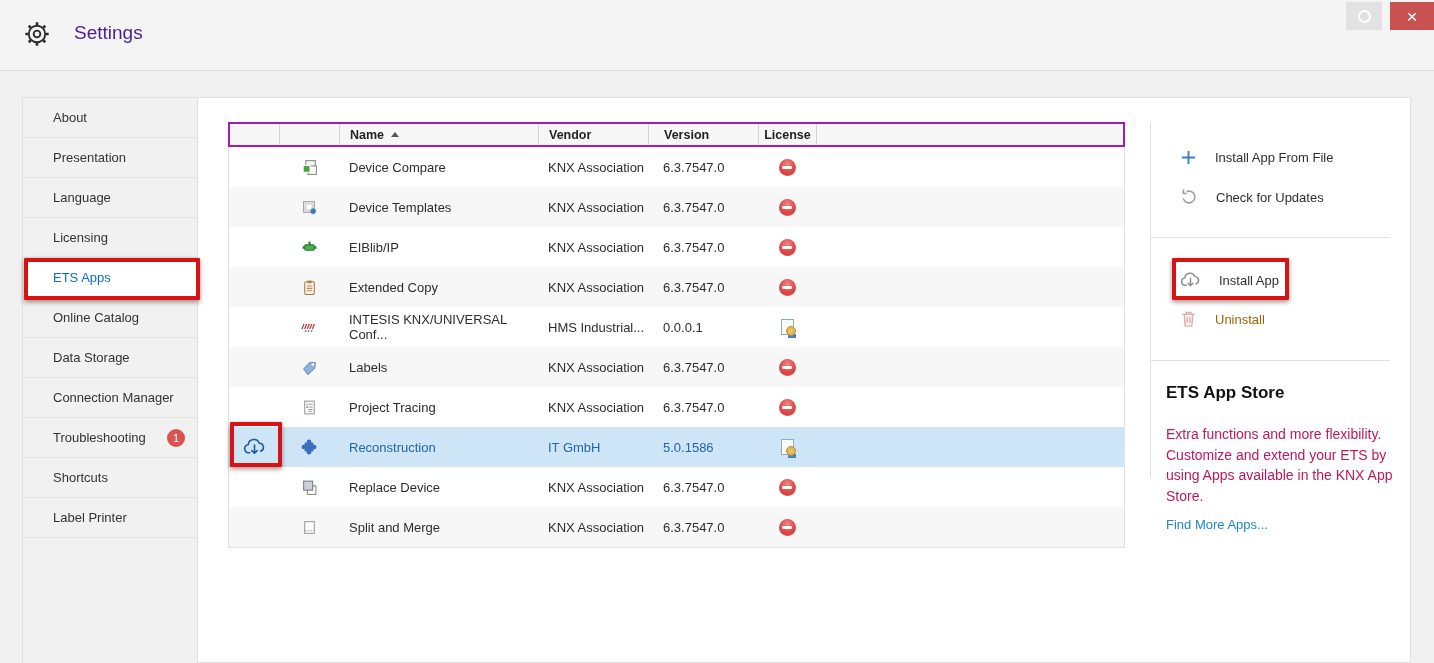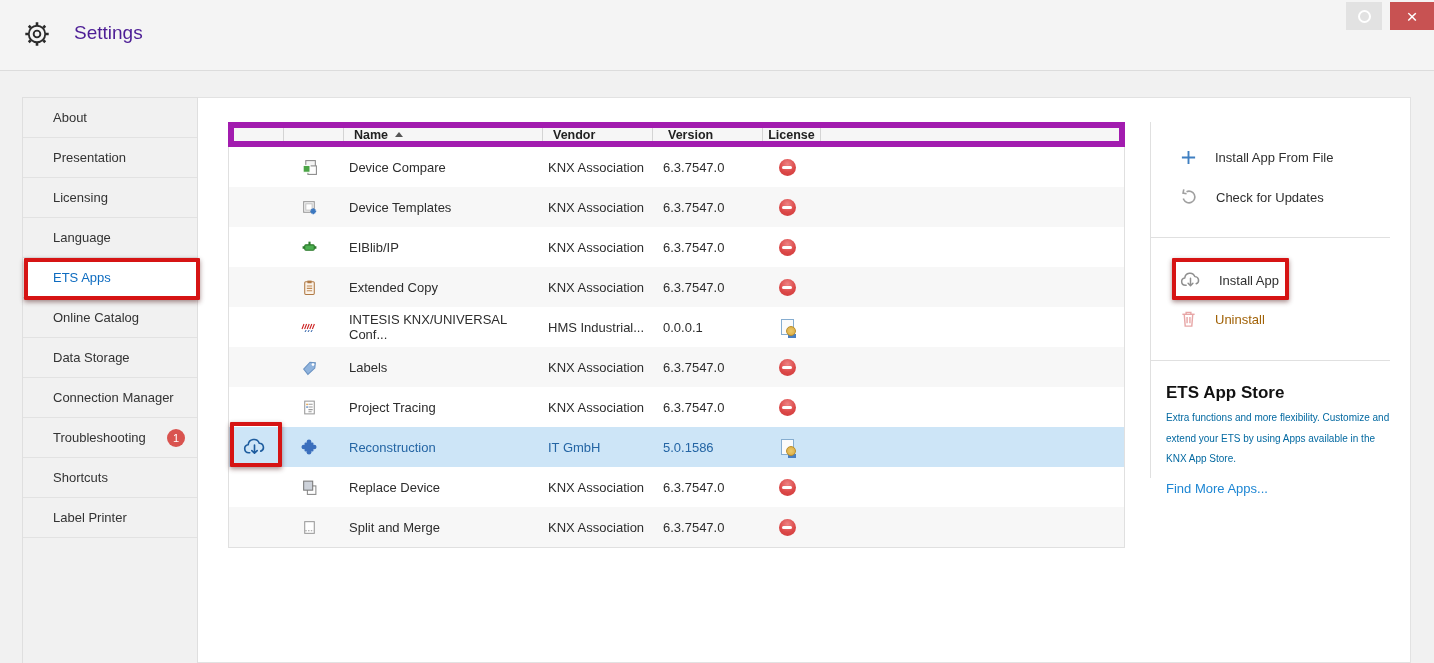--- a/index.html
+++ b/index.html
@@ -24,21 +24,21 @@
   .sidebar { position:absolute; left:22px; top:97px; width:176px; height:566px;
              background:#f1f1f1; border:1px solid #dfdfdf; border-bottom:none; }
   .side-item { position:relative; height:40px; line-height:39px; padding-left:30px;
                font-size:13px; color:#333; border-bottom:1px solid #e2e2e2; cursor:pointer; background:#f1f1f1; }
   .side-item.selected { background:#ffffff; color:#0e6cc0; }
   .badge { position:absolute; right:12px; top:11px; width:18px; height:18px; border-radius:50%;
            background:#d9534f; color:#fff; font-size:11px; line-height:18px; text-align:center; }
 
   
   .table { position:absolute; left:228px; top:122px; width:897px; }
-  .thead { display:flex; height:25px; background:#f6f6f6; border:6px solid #a21caf; }
+  .thead { display:flex; height:25px; background:#f6f6f6; border:2px solid #a21caf; }
   .hcell { display:flex; align-items:center; font-size:12.5px; font-weight:bold; color:#222;
            border-right:1px solid #d4d4d4; height:100%; cursor:pointer; }
   .hfill { flex:1; border-right:none; }
   .tbody { border:1px solid #e0e0e0; border-top:none; }
   .trow  { display:flex; height:40px; background:#ffffff; cursor:pointer; }
   .trow.alt { background:#f7f7f7; }
   .trow.selected { background:#cde5f7; }
   .trow.selected .cell { color:#2465a4; }
   .cell { display:flex; align-items:center; font-size:13px; color:#2d2d2d; height:100%; }
   .w1{width:50px; justify-content:center;} .w2{width:60px; justify-content:center;}
@@ -58,21 +58,21 @@
                     background:radial-gradient(#ecc96a,#d9a83f); border:1px solid #bb8f2c; }
 
   
   .vdiv  { position:absolute; left:1150px; top:122px; width:1px; height:356px; background:#e0e0e0; }
   .hdiv  { position:absolute; left:1150px; width:240px; height:1px; background:#e0e0e0; }
   .action { position:absolute; left:1180px; display:flex; align-items:center; gap:18px;
             height:24px; font-size:13px; color:#2f2f2f; cursor:pointer; }
   .action.disabled { color:#a16207; cursor:default; }
   .appstore { position:absolute; left:1166px; top:383px; width:230px; }
   .appstore h3 { font-size:17px; color:#111; }
-  .appstore p  { margin-top:5px; font-size:10px; line-height:20.5px; color:#0369a1; }
+  .appstore p  { margin-top:21px; font-size:14px; line-height:20.5px; color:#be185d; }
   .appstore a  { display:inline-block; margin-top:11px; font-size:13px; color:#1d86d3; text-decoration:none; cursor:pointer; }
 
   
   .ann { position:absolute; border:4px solid #d61414; border-radius:1px;
          box-shadow:0 2px 5px rgba(60,0,0,.45); pointer-events:none; }
   .ann-sidebar { left:24px;  top:258px; width:176px; height:42px; }
   .ann-cloud   { left:230px; top:422px; width:52px;  height:45px; }
   .ann-install { left:1172px; top:258px; width:117px; height:42px; }
 </style>
 </head>
@@ -98,22 +98,22 @@
     <div class="winbtn btn-close">
       <span>×</span>
     </div>
   </div>
 
   <div class="panel"></div>
 
   <div class="sidebar">
     <div class="side-item">About</div>
     <div class="side-item">Presentation</div>
+    <div class="side-item">Language</div>
     <div class="side-item">Licensing</div>
-    <div class="side-item">Language</div>
     <div class="side-item selected">ETS Apps</div>
     <div class="side-item">Online Catalog</div>
     <div class="side-item">Data Storage</div>
     <div class="side-item">Connection Manager</div>
     <div class="side-item">
       <span>Troubleshooting</span>
       <span class="badge">1</span>
     </div>
     <div class="side-item">Shortcuts</div>
     <div class="side-item">Label Printer</div>

